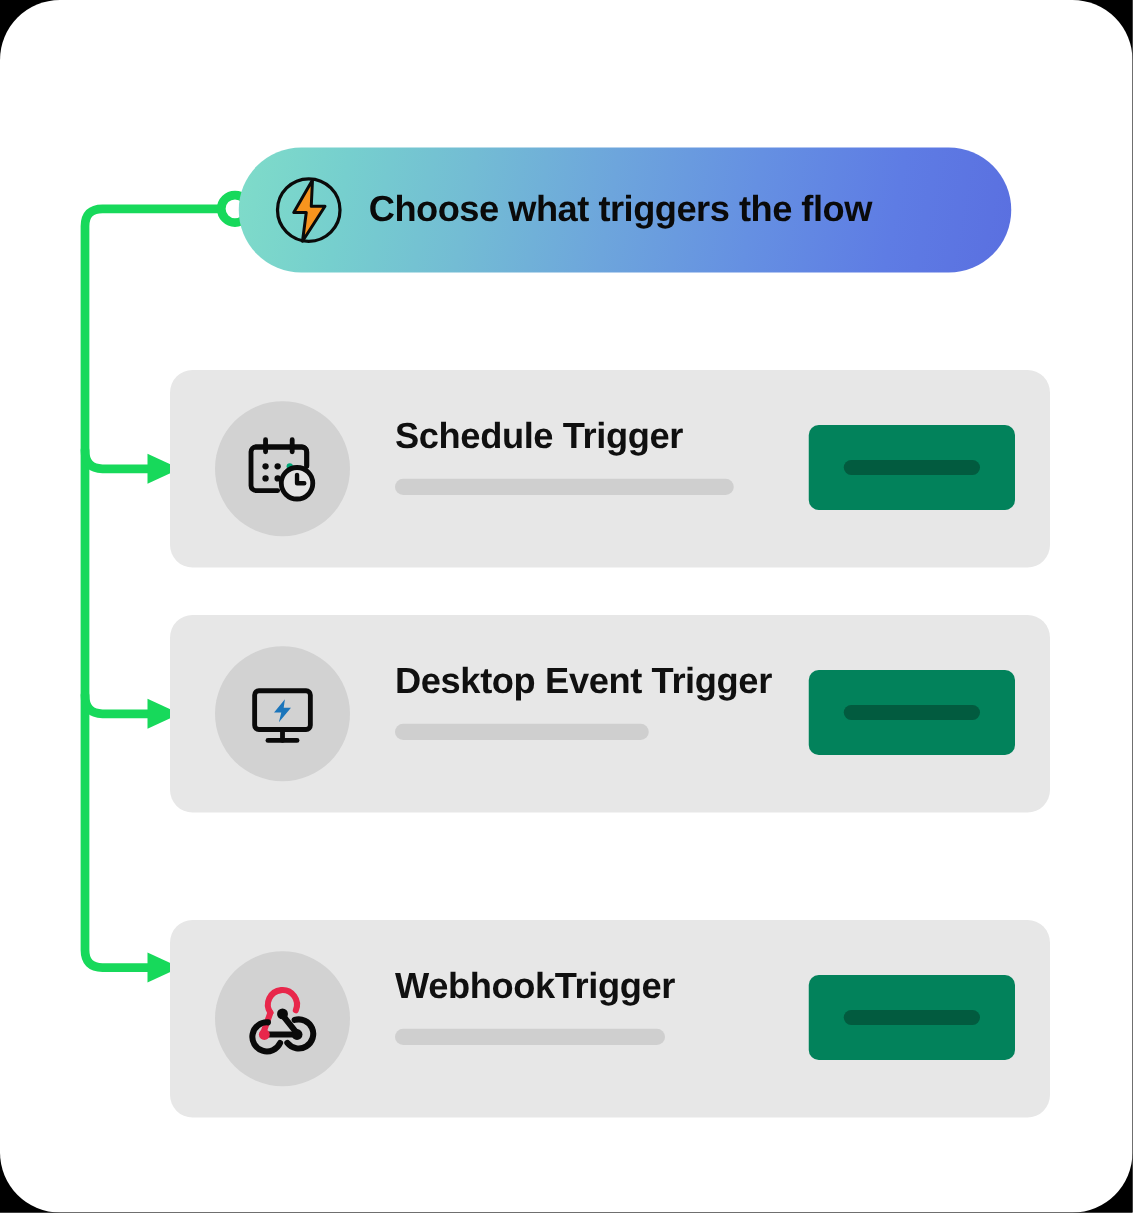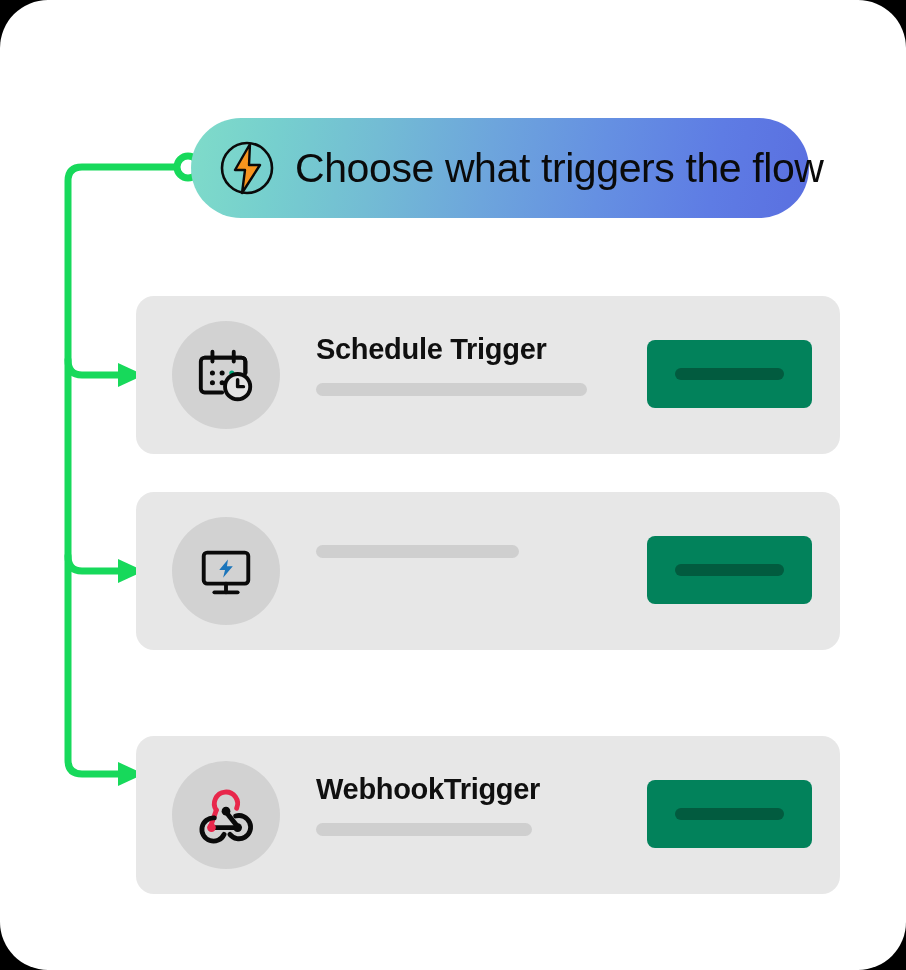--- a/index.html
+++ b/index.html
@@ -61,22 +61,22 @@
     padding-left: 26px;
     box-sizing: border-box;
   }
   .header-pill-icon {
     width: 60px;
     height: 60px;
     flex: 0 0 60px;
     margin-right: 18px;
   }
   .header-pill-title {
-    font-size: 41px;
-    font-weight: normal;
+    font-size: 29px;
+    font-weight: bold;
     color: #0A0A0A;
     letter-spacing: -0.4px;
     white-space: nowrap;
   }
 
   
   .row {
     position: absolute;
     left: 136px;
     width: 704px;
@@ -214,20 +214,21 @@
         <span>
           <svg viewBox="0 0 64 64">
             <rect x="9" y="13" width="46" height="32" rx="3.5" fill="none" stroke="#0A0A0A" stroke-width="4"></rect>
             <line x1="32" y1="45" x2="32" y2="54" stroke="#0A0A0A" stroke-width="4" stroke-linecap="round"></line>
             <line x1="20" y1="54" x2="44" y2="54" stroke="#0A0A0A" stroke-width="4" stroke-linecap="round"></line>
             <path d="M34 20 L25 31 H31 L29 39 L39 27 H33 Z" fill="#1B75BB"></path>
           </svg>
         </span>
       </div>
       <div class="row-text">
+        <div class="row-title">Desktop Event Trigger</div>
         <div class="row-skeleton sk-w2"></div>
       </div>
       <button class="row-action">
         <span class="row-action-bar"></span>
       </button>
     </div>
 
     <div class="row row-3">
       <div class="row-avatar">
         <span>

